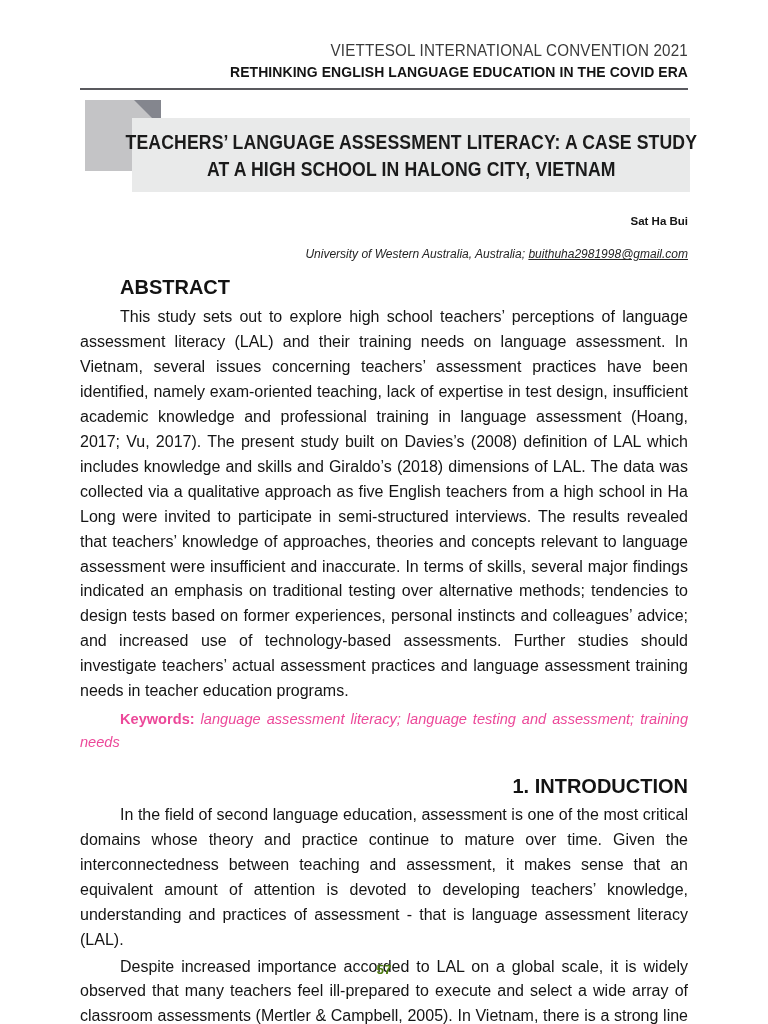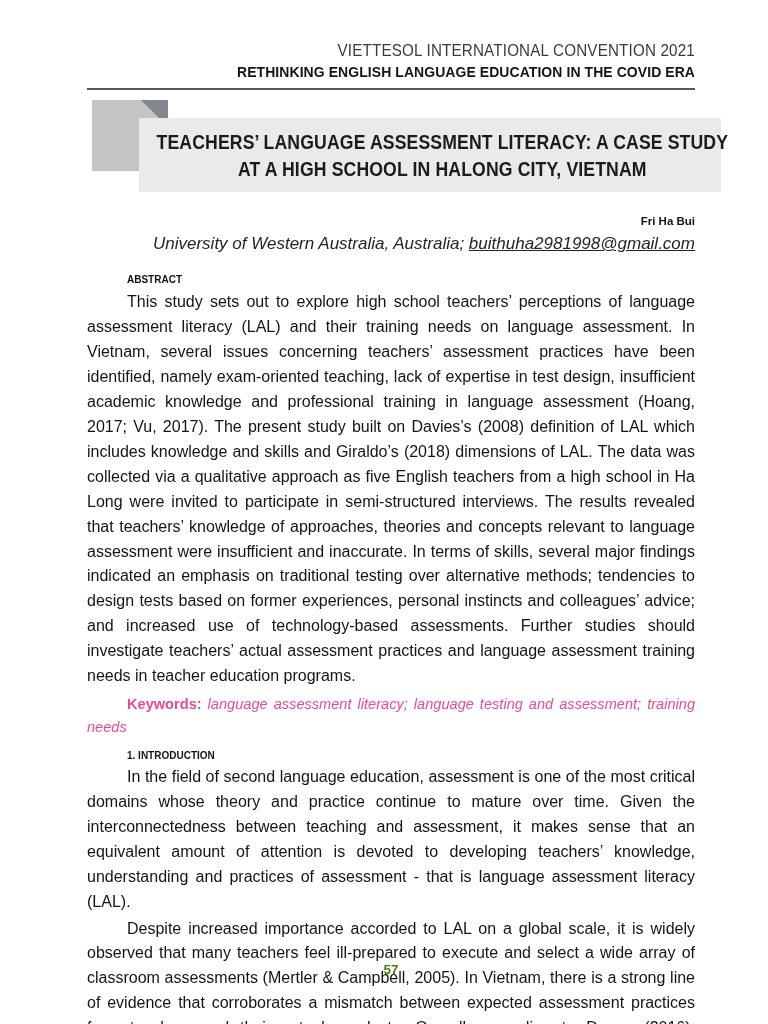--- a/index.html
+++ b/index.html
@@ -12,21 +12,21 @@
     width: 768px;
     height: 1024px;
     position: relative;
     font-family: "Liberation Sans", sans-serif;
     color: #1a1a1a;
     overflow: hidden;
   }
 
   .page {
     position: absolute;
-    left: 7px; top: 0;
+    left: 0; top: 0;
     width: 648px;
     height: 1024px;
     background: #fff;
   }
 
   
   .running-head {
     position: absolute;
     left: 80px;
     top: 40px;
@@ -93,21 +93,20 @@
   .title-box {
     position: absolute;
     left: 52px;
     top: 18px;
     width: 558px;
     height: 74px;
     background: #e9eaea;
     display: flex;
     align-items: center;
     justify-content: center;
-    padding-left: 24px;
   }
   .title-text {
     font-family: "Liberation Sans Narrow", "Liberation Sans", sans-serif;
     font-weight: 700;
     font-size: 20.5px;
     line-height: 1.32;
     color: #1b1b1b;
     text-align: center;
     letter-spacing: .15px;
     transform: scaleX(0.86);
@@ -123,47 +122,48 @@
     width: 608px;
     text-align: right;
   }
   .author {
     font-size: 11.5px;
     font-weight: 700;
     color: #141414;
     line-height: 1.5;
   }
   .affiliation {
-    font-size: 17px;
+    font-size: 12px;
     font-style: italic;
     color: #242424;
     line-height: 1.55;
-    margin-top: 1px;
+    margin-top: 15px;
   }
   .affiliation .email {
     text-decoration: underline;
   }
 
   
   .body-col {
     position: absolute;
     left: 80px;
     top: 272px;
     width: 608px;
   }
   .heading {
-    font-size: 10px;
+    font-size: 20px;
     font-weight: 700;
     color: #131313;
     margin: 0 0 3px 40px;
     line-height: 1.5;
   }
   .heading.intro {
-    margin-top: 9px;
+    margin-top: 17px;
     margin-bottom: 2px;
+    text-align: right;
   }
   p.para {
     margin: 0;
     font-size: 16px;
     line-height: 1.56;
     text-align: justify;
     text-justify: inter-word;
     color: #141414;
     hyphens: none;
   }
@@ -214,21 +214,21 @@
     </div>
     <div class="title-box">
       <div>
         <div class="title-text">TEACHERS’ LANGUAGE ASSESSMENT LITERACY: A CASE STUDY</div>
         <div class="title-text">AT A HIGH SCHOOL IN HALONG CITY, VIETNAM</div>
       </div>
     </div>
   </div>
 
   <div class="byline">
-    <div class="author">Fri Ha Bui</div>
+    <div class="author">Sat Ha Bui</div>
     <div class="affiliation"><span>University of Western Australia, Australia; </span><span class="email">buithuha2981998@gmail.com</span></div>
   </div>
 
   <div class="body-col">
 
     <div class="heading">ABSTRACT</div>
     <p class="para indent">This study sets out to explore high school teachers’ perceptions of language assessment literacy (LAL) and their training needs on language assessment. In Vietnam, several issues concerning teachers’ assessment practices have been identified, namely exam-oriented teaching, lack of expertise in test design, insufficient academic knowledge and professional training in language assessment (Hoang, 2017; Vu, 2017). The present study built on Davies’s (2008) definition of LAL which includes knowledge and skills and Giraldo’s (2018) dimensions of LAL. The data was collected via a qualitative approach as five English teachers from a high school in Ha Long were invited to participate in semi-structured interviews. The results revealed that teachers’ knowledge of approaches, theories and concepts relevant to language assessment were insufficient and inaccurate. In terms of skills, several major findings indicated an emphasis on traditional testing over alternative methods; tendencies to design tests based on former experiences, personal instincts and colleagues’ advice; and increased use of technology-based assessments. Further studies should investigate teachers’ actual assessment practices and language assessment training needs in teacher education programs.</p>
 
     <p class="keywords"><span class="kw-label">Keywords:</span><span> language assessment literacy; language testing and assessment; training needs</span></p>
 

